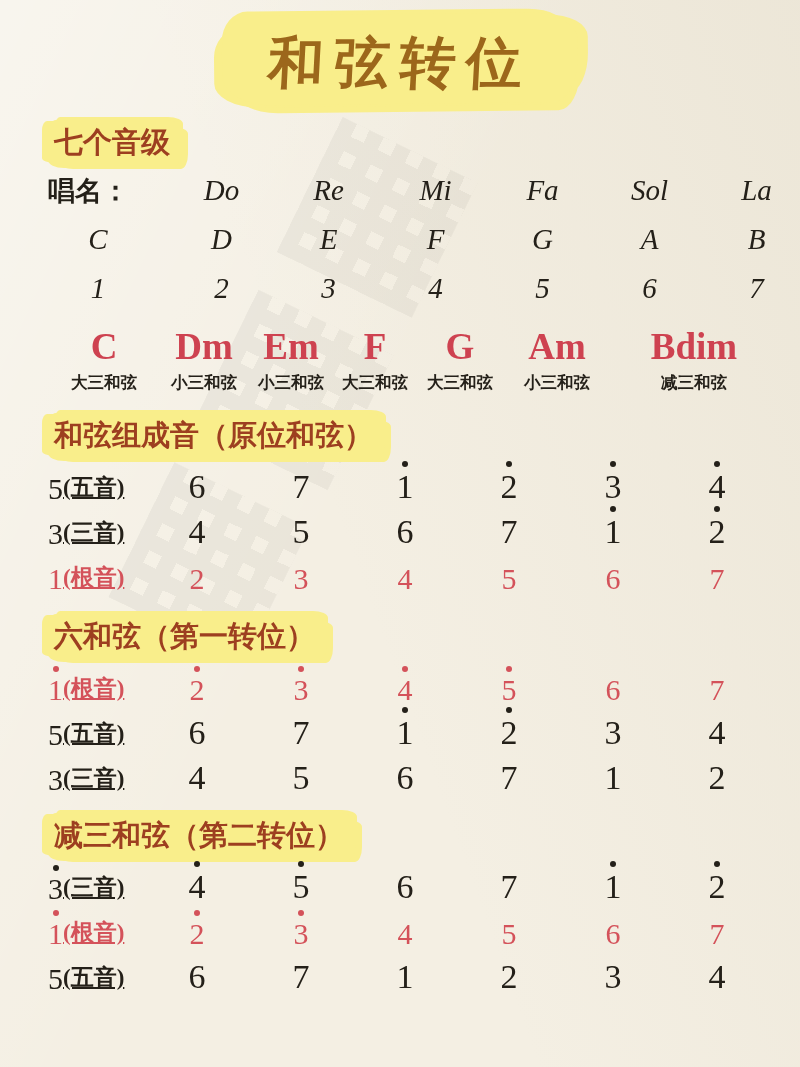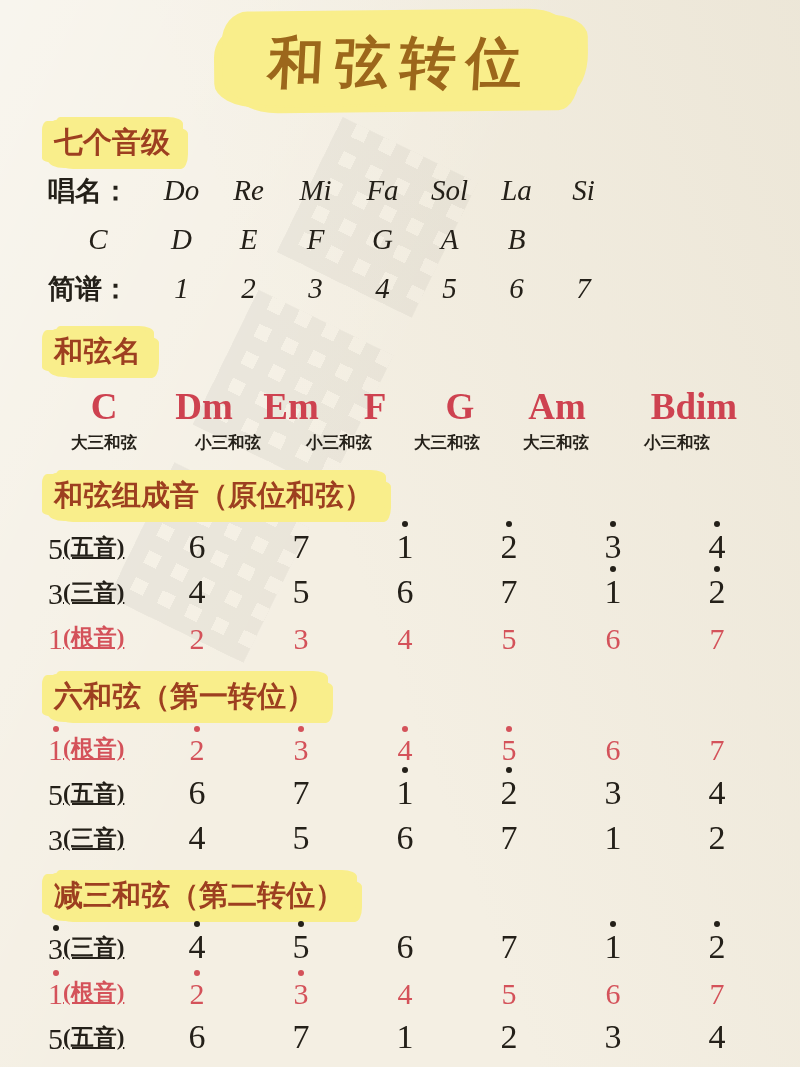--- a/index.html
+++ b/index.html
@@ -53,29 +53,29 @@
   .hw-s3{margin-top:16px;}
   .sec-head{
     display:inline-block;font-size:29px;font-weight:700;color:var(--heading);
     background:var(--highlight);padding:3px 12px 5px 6px;
     border-radius:8px 18px 10px 16px/12px 10px 18px 8px;
     box-shadow:9px 4px 0 -3px var(--highlight),-9px -2px 0 -3px var(--highlight),
                4px -6px 0 -3px var(--highlight);
   }
   
   .scale-rows{margin-top:2px;}
-  .srow{display:grid;grid-template-columns:100px repeat(7,67px);align-items:center;height:49px;}
+  .srow{display:grid;grid-template-columns:100px repeat(7,67px);align-items:center;height:49px;gap:40px;}
   .slabel{font-size:27px;font-weight:700;}
   .scell{justify-self:center;font-size:29px;font-style:italic;}
   
   .chord-names{display:grid;grid-template-columns:112px 88px 86px 82px 88px 106px 168px;
     margin-top:10px;height:46px;align-items:center;}
   .chname{justify-self:center;font-size:37px;font-weight:700;color:var(--chord);}
   .chord-types{display:grid;grid-template-columns:112px 88px 86px 82px 88px 106px 168px;
-    height:28px;align-items:center;gap:24px;}
+    height:28px;align-items:center;}
   .chtype{justify-self:center;font-size:16.5px;font-weight:700;}
   
   .num-rows{margin-top:4px;}
   .nrow{display:grid;grid-template-columns:97px repeat(6,104px);align-items:end;height:45px;padding-bottom:2px;}
   .cell{display:inline-flex;flex-direction:column;align-items:center;justify-self:center;line-height:1;color:var(--ink);}
   .cell.red{color:var(--numred);}
   .dotmark{width:6px;height:6px;border-radius:50%;background:currentColor;margin-bottom:3px;visibility:hidden;}
   .dotmark.on{visibility:visible;}
   .digit{font-size:34px;}
   .cell.red .digit{font-size:30px;}
@@ -120,34 +120,30 @@
         <div class="srow">
           <span class="scell">C</span>
           <span class="scell">D</span>
           <span class="scell">E</span>
           <span class="scell">F</span>
           <span class="scell">G</span>
           <span class="scell">A</span>
           <span class="scell">B</span>
         </div>
         <div class="srow">
-          <span class="slabel">简谱：</span>
           <span class="scell">1</span>
           <span class="scell">2</span>
           <span class="scell">3</span>
           <span class="scell">4</span>
           <span class="scell">5</span>
           <span class="scell">6</span>
           <span class="scell">7</span>
         </div>
       </div>
 
-    <div class="sec-head-wrap hw-chords">
-      <span class="sec-head">和弦名</span>
-    </div>
     <div class="chord-names" id="chord-names">
         <span class="chname">C</span>
         <span class="chname">Dm</span>
         <span class="chname">Em</span>
         <span class="chname">F</span>
         <span class="chname">G</span>
         <span class="chname">Am</span>
         <span class="chname">Bdim</span>
       </div>
     <div class="chord-types" id="chord-types">

